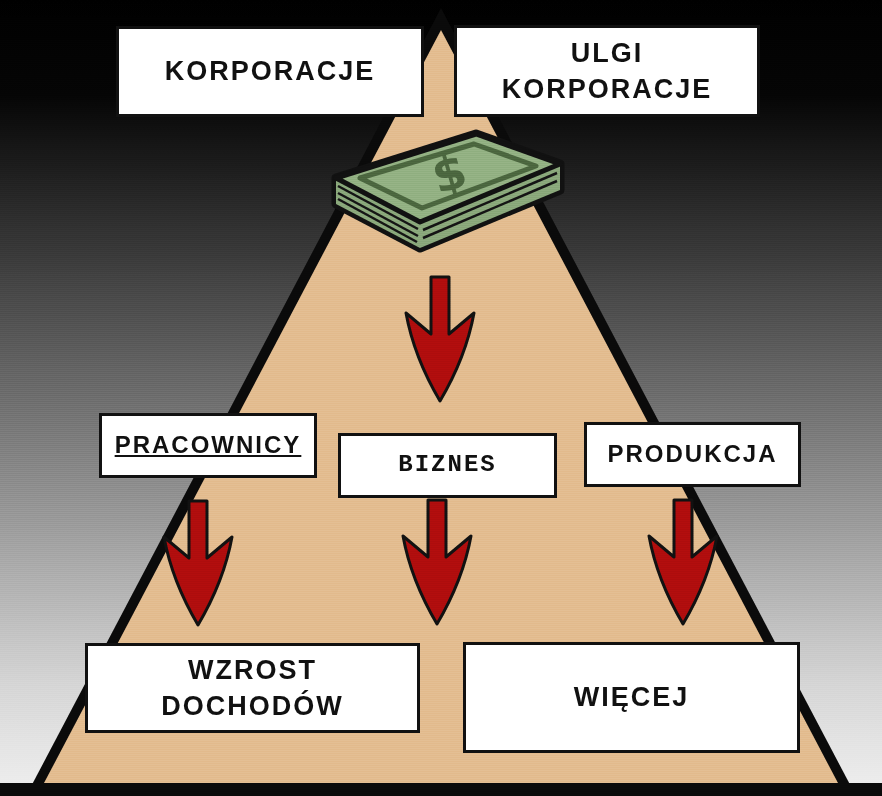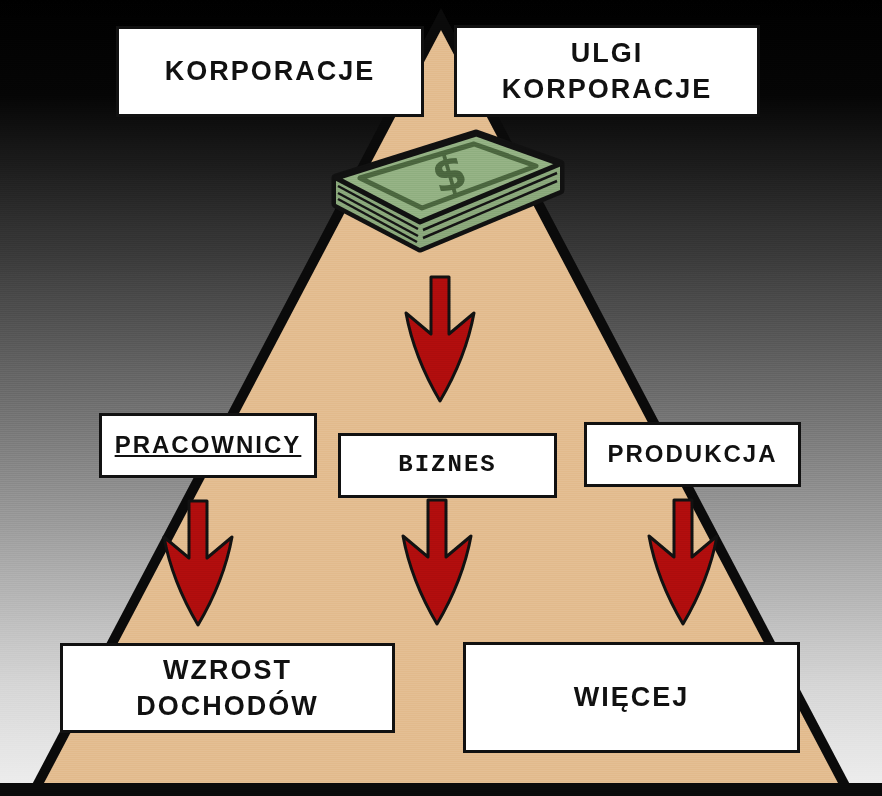--- a/index.html
+++ b/index.html
@@ -25,21 +25,21 @@
     box-sizing:border-box;
   }
   .fs-big{font-size:27px;}
   .fs-mid{font-size:24px;}
   
   #box-korporacje{left:116px;top:26px;width:308px;height:91px;text-align:right;}
   #box-ulgi{left:454px;top:25px;width:306px;height:92px;}
   #box-pracownicy{left:99px;top:413px;width:218px;height:65px;text-decoration:underline;}
   #box-biznes{left:338px;top:433px;width:219px;height:65px;font-family:Liberation Mono, monospace;}
   #box-produkcja{left:584px;top:413px;width:217px;height:65px;margin-top:9px;}
-  #box-wzrost{left:60px;top:643px;width:335px;height:90px;}
+  #box-wzrost{left:85px;top:643px;width:335px;height:90px;}
   #box-wiecej{left:463px;top:642px;width:337px;height:111px;}
 </style>
 </head>
 <body>
 
 <svg class="scene" width="882" height="796" viewBox="0 0 882 796" xmlns="http://www.w3.org/2000/svg">
   <defs>
     <path id="downArrow" d="M -9,0 L 9,0 L 9,57 L 34,36 Q 26,80 0,124 Q -26,80 -34,36 L -9,57 Z" fill="#b00d0d" stroke="#111" stroke-width="3" stroke-linejoin="round"></path>
   </defs>
 

